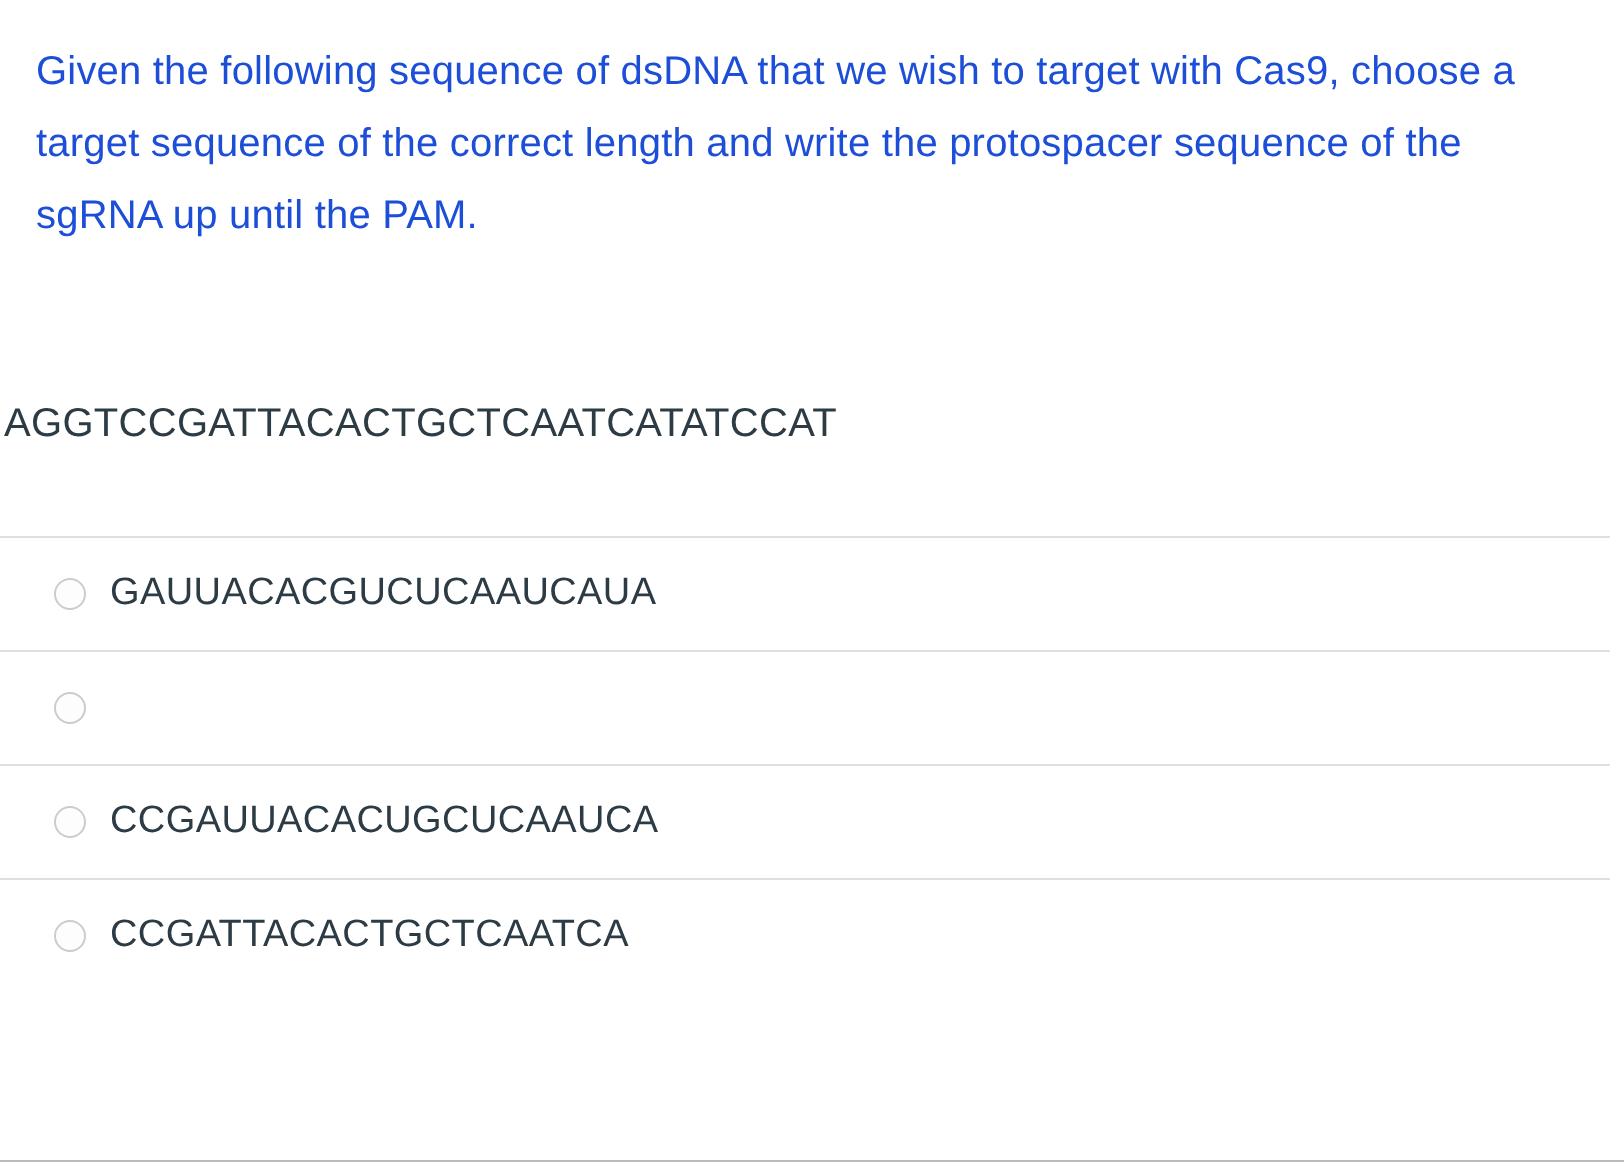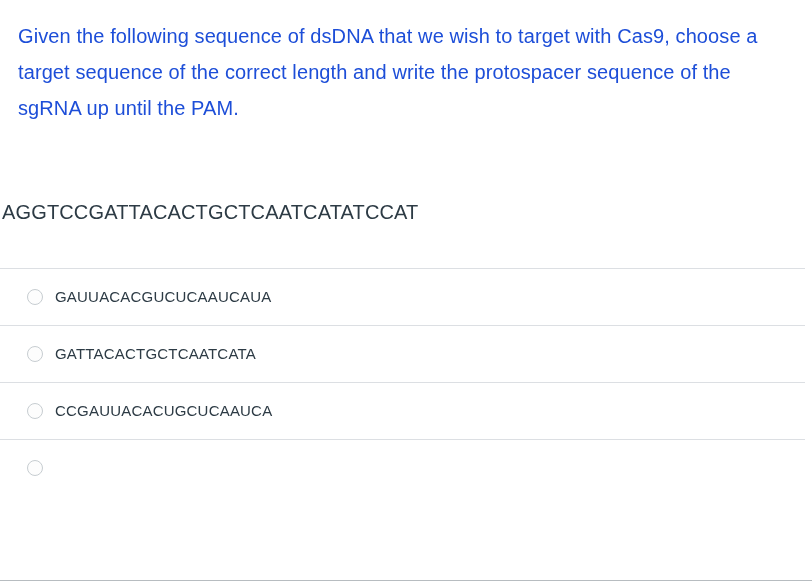--- a/index.html
+++ b/index.html
@@ -82,21 +82,21 @@
     background: #fdfdfd;
     box-sizing: border-box;
     flex: none;
   }
 
   .answer-label {
     position: absolute;
     left: 55px;
     top: 50%;
     transform: translateY(-50%);
-    font-size: 15px;
+    font-size: 19px;
     line-height: 24px;
     color: #2d3b45;
     letter-spacing: 0.2px;
     white-space: nowrap;
   }
 
   .bottom-rule {
     position: absolute;
     left: 0;
     top: 580px;
@@ -116,30 +116,30 @@
 
   <div class="answers">
 
     <div class="answer-row">
       <span class="radio-outer"></span>
       <span class="answer-label">GAUUACACGUCUCAAUCAUA</span>
     </div>
 
     <div class="answer-row">
       <span class="radio-outer"></span>
-      <span class="answer-label">GATTACACTGCTCAATCATA</span>
     </div>
 
     <div class="answer-row">
       <span class="radio-outer"></span>
       <span class="answer-label">CCGAUUACACUGCUCAAUCA</span>
     </div>
 
     <div class="answer-row">
       <span class="radio-outer"></span>
+      <span class="answer-label">CCGATTACACTGCTCAATCA</span>
     </div>
 
 
   </div>
 
   <div class="bottom-rule"></div>
 
 </div>
 
 </body></html>

